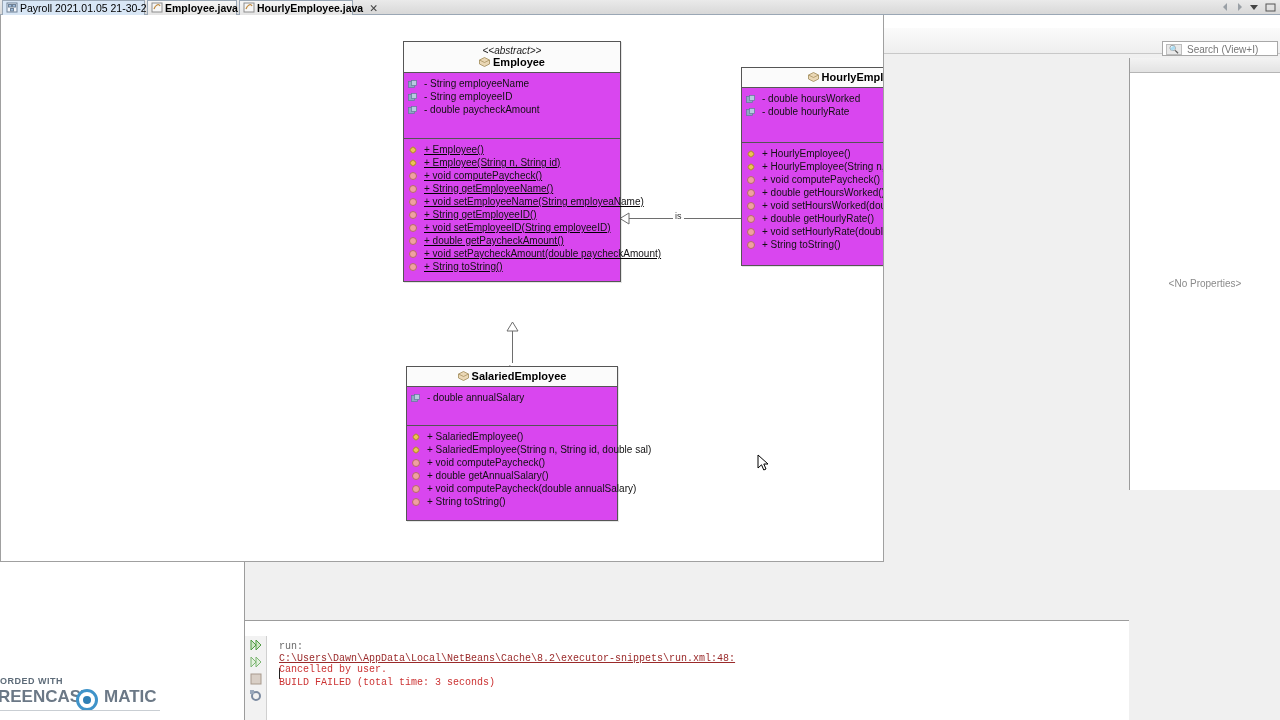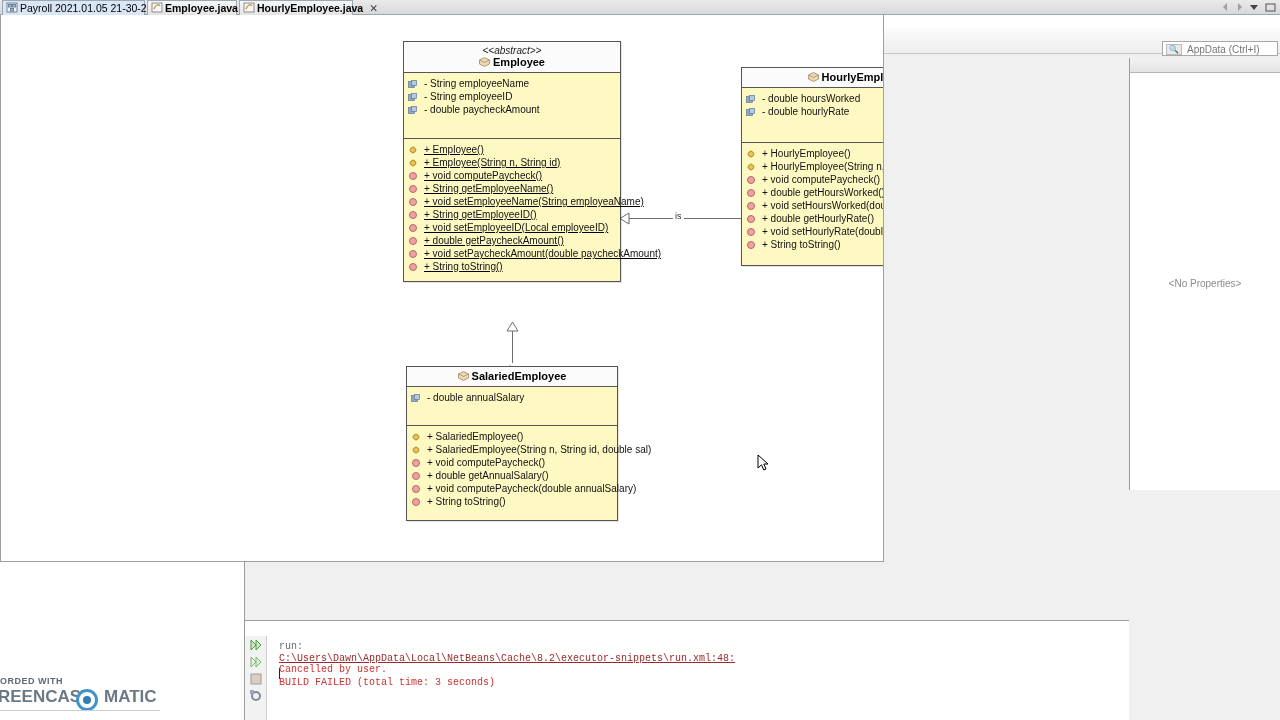--- a/index.html
+++ b/index.html
@@ -134,21 +134,21 @@
   .etab-ctrls { position: absolute; right: 2px; top: 1px; height: 13px; }
 
   .canvas {
     position: absolute; left: 0; top: 15px; width: 884px; height: 547px;
     background: #ffffff; border: 1px solid #a0a0a0; border-top: none;
     overflow: hidden;
   }
 
   
   .uclass {
-    position: absolute; background: #fef9c3;
+    position: absolute; background: #d946ef;
     border: 1px solid #555; 
     box-shadow: 1px 1px 0 rgba(0,0,0,0.10);
   }
   .uhead {
     text-align: center; padding: 3px 2px 3px 2px;
     background: #fbfbfb; border-bottom: 1px solid #555;
   }
   .uabs { font-size: 10px; font-style: italic; color: #222; line-height: 11px; }
   .uname { font-size: 11px; font-weight: bold; color: #000; line-height: 13px; }
   .uname .cico { display:inline-block; width: 11px; height: 10px;
@@ -340,21 +340,21 @@
         </svg>
     </div>
     <div class="tb-btn" style="left:333px">
       <svg width="10" height="18">
           <path d="M2 8 l4 0 -2 3 Z" fill="#555"></path>
         </svg>
     </div>
 
     <div class="search-box">
       <div class="magn">🔍</div>
-      <div class="txt">AppData (Ctrl+I)</div>
+      <div class="txt">Search (View+I)</div>
     </div>
   </div>
 
   <div class="panel" id="projects">
     <div class="tabstrip">
       <div class="wtab" style="left:4px;width:46px">
         <span>s</span><span class="x">✕</span>
       </div>
       <div class="panel-min"></div>
     </div>
@@ -578,21 +578,21 @@
                     <rect x="3.5" y="0.5" width="5" height="5" fill="#b7cbe0" stroke="#5f7a97" stroke-width="0.7"></rect>
                   </svg></span><span>- double paycheckAmount</span></div>
             </div>
             <div class="usect last" style="padding-bottom: 8px; text-decoration: underline;">
               <div class="umem"><span class="dot-gold"></span><span>+ Employee()</span></div>
               <div class="umem"><span class="dot-gold"></span><span>+ Employee(String n, String id)</span></div>
               <div class="umem"><span class="mico dot dot-pink"></span><span>+ void computePaycheck()</span></div>
               <div class="umem"><span class="mico dot dot-pink"></span><span>+ String getEmployeeName()</span></div>
               <div class="umem"><span class="mico dot dot-pink"></span><span>+ void setEmployeeName(String employeaName)</span></div>
               <div class="umem"><span class="mico dot dot-pink"></span><span>+ String getEmployeeID()</span></div>
-              <div class="umem"><span class="mico dot dot-pink"></span><span>+ void setEmployeeID(Local employeeID)</span></div>
+              <div class="umem"><span class="mico dot dot-pink"></span><span>+ void setEmployeeID(String employeeID)</span></div>
               <div class="umem"><span class="mico dot dot-pink"></span><span>+ double getPaycheckAmount()</span></div>
               <div class="umem"><span class="mico dot dot-pink"></span><span>+ void setPaycheckAmount(double paycheckAmount)</span></div>
               <div class="umem"><span class="mico dot dot-pink"></span><span>+ String toString()</span></div>
             </div>
           </div>
           <div class="uclass" style="left: 740px; top: 52px; width: 234px;">
             <div class="uhead">
               <div class="uname"><span class="cico"><svg width="11" height="10">
                     <path d="M5.5 0.5 L10.5 3 L10.5 7 L5.5 9.5 L0.5 7 L0.5 3 Z" fill="#ead7b5" stroke="#a08a58" stroke-width="0.8"></path>
                     <path d="M0.5 3 L5.5 5.5 L10.5 3" fill="none" stroke="#a08a58" stroke-width="0.7"></path>

